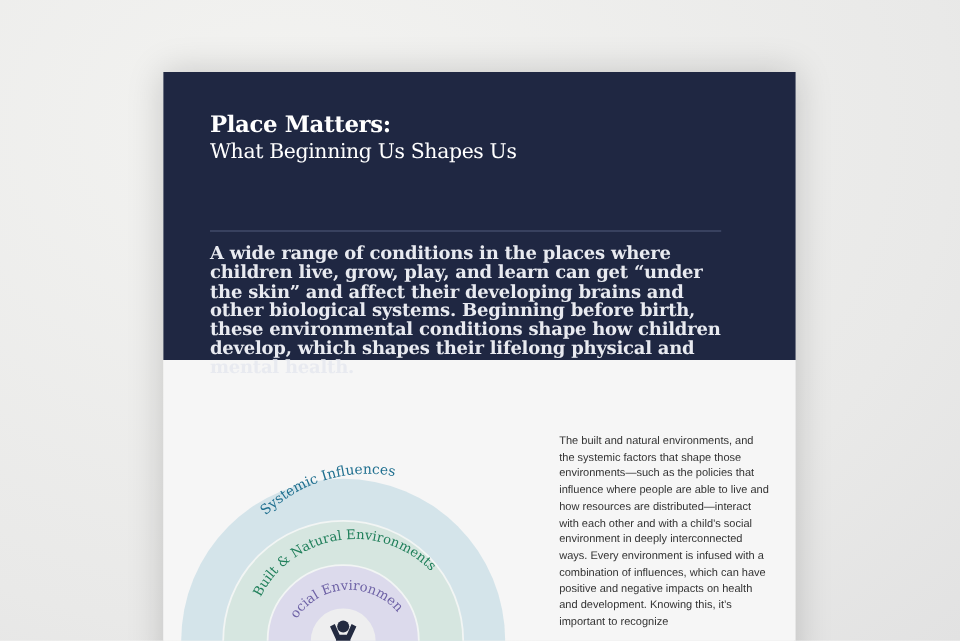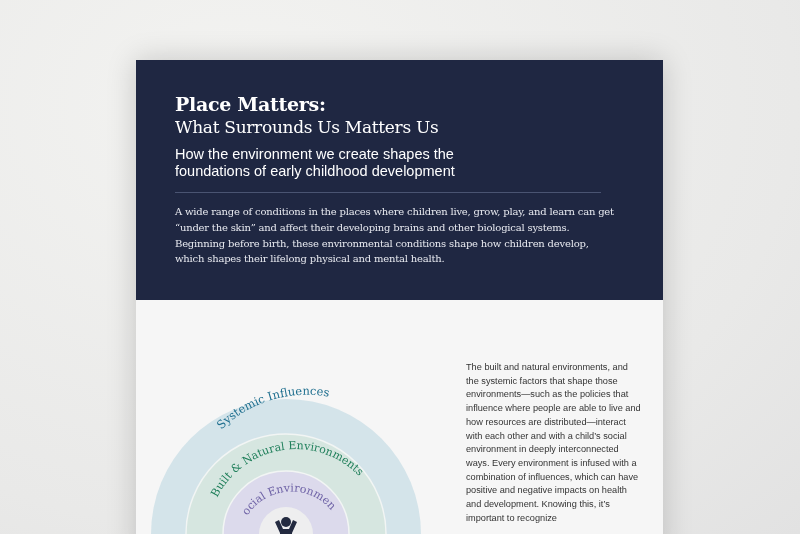--- a/index.html
+++ b/index.html
@@ -3,32 +3,31 @@
 <meta charset="utf-8">
 <style>
   html,body{margin:0;padding:0;}
   body{width:800px;height:534px;overflow:hidden;background:radial-gradient(ellipse at 30% 20%, #f3f3f1 0%, #e9e9e8 70%, #e2e2e2 100%);position:relative;font-family:"Liberation Sans",sans-serif;}
   .page{position:absolute;left:136px;top:60px;width:527px;height:500px;background:#f6f6f6;box-shadow:0 0 28px rgba(0,0,0,0.18);overflow:hidden;}
   .header{position:absolute;left:0;top:0;width:527px;height:240px;background:#1f2742;padding-left:28px;}
   .title1{position:absolute;left:39px;top:33px;color:#fff;font-family:"DejaVu Serif",serif;font-weight:bold;font-size:19px;letter-spacing:-0.3px;}
   .title2{position:absolute;left:39px;top:57px;color:#fff;font-family:"DejaVu Serif",serif;font-size:17px;letter-spacing:-0.3px;}
   .subtitle{position:absolute;left:39px;top:86px;width:320px;color:#fff;font-size:14.5px;line-height:17px;}
   .divider{position:absolute;left:39px;top:132px;width:426px;height:1px;background:#4a5472;}
-  .intro{position:absolute;left:39px;top:144px;width:440px;color:#e8eaf0;font-family:"DejaVu Serif",serif;font-size:10px;line-height:15.8px;letter-spacing:-0.2px;}
+  .intro{position:absolute;left:39px;top:144px;width:440px;color:#e8eaf0;font-family:"DejaVu Serif",serif;font-size:15px;line-height:15.8px;letter-spacing:-0.2px;font-weight:bold;}
   .diagram{position:absolute;left:0;top:240px;width:320px;height:260px;}
   .body-text{position:absolute;left:330px;top:301px;width:175px;color:#333;font-size:9.2px;line-height:13.7px;}
 </style>
 </head>
 <body>
 
 <div class="page">
   <div class="header">
     <div class="title1">Place Matters:</div>
-    <div class="title2">What Surrounds Us Matters Us</div>
-    <div class="subtitle">How the environment we create shapes the foundations of early childhood development</div>
+    <div class="title2">What Beginning Us Shapes Us</div>
     <div class="divider"></div>
     <div class="intro">A wide range of conditions in the places where children live, grow, play, and learn can get “under the skin” and affect their developing brains and other biological systems. Beginning before birth, these environmental conditions shape how children develop, which shapes their lifelong physical and mental health.</div>
   </div>
 
   <div class="diagram">
     <svg width="320" height="260" viewBox="0 0 320 260">
       <defs>
         <path id="arc1" d="M 55 178 A 122 122 0 0 1 245 120" fill="none"></path>
         <path id="arc2" d="M 80 200 A 88 88 0 0 1 225 178" fill="none"></path>
         <path id="arc3" d="M 110 218 A 52 52 0 0 1 195 210" fill="none"></path>

